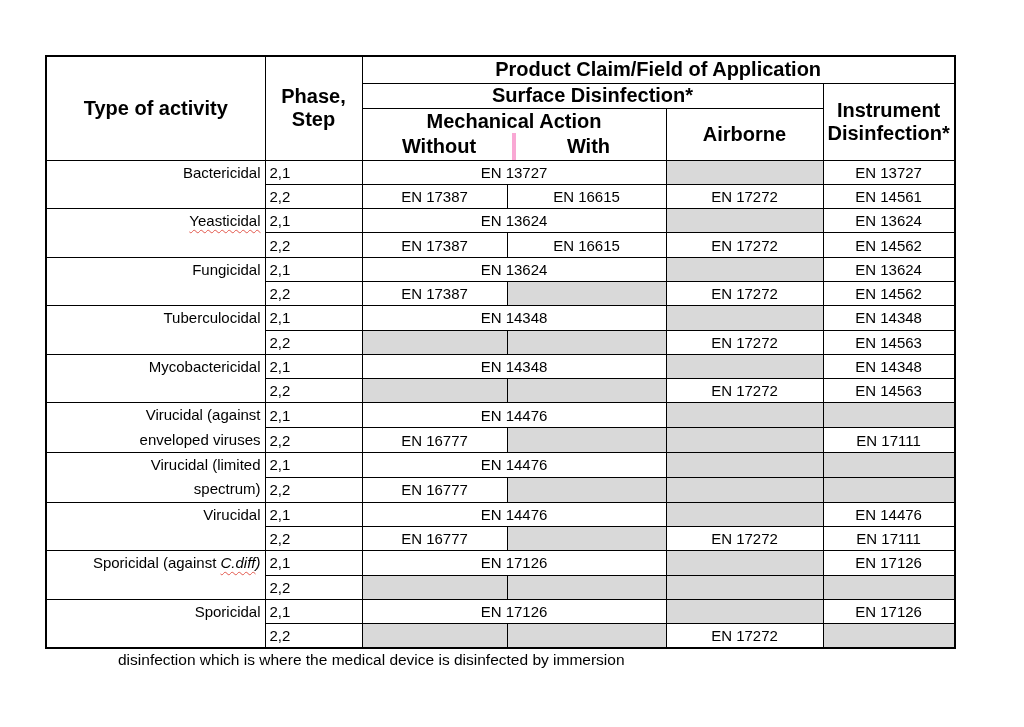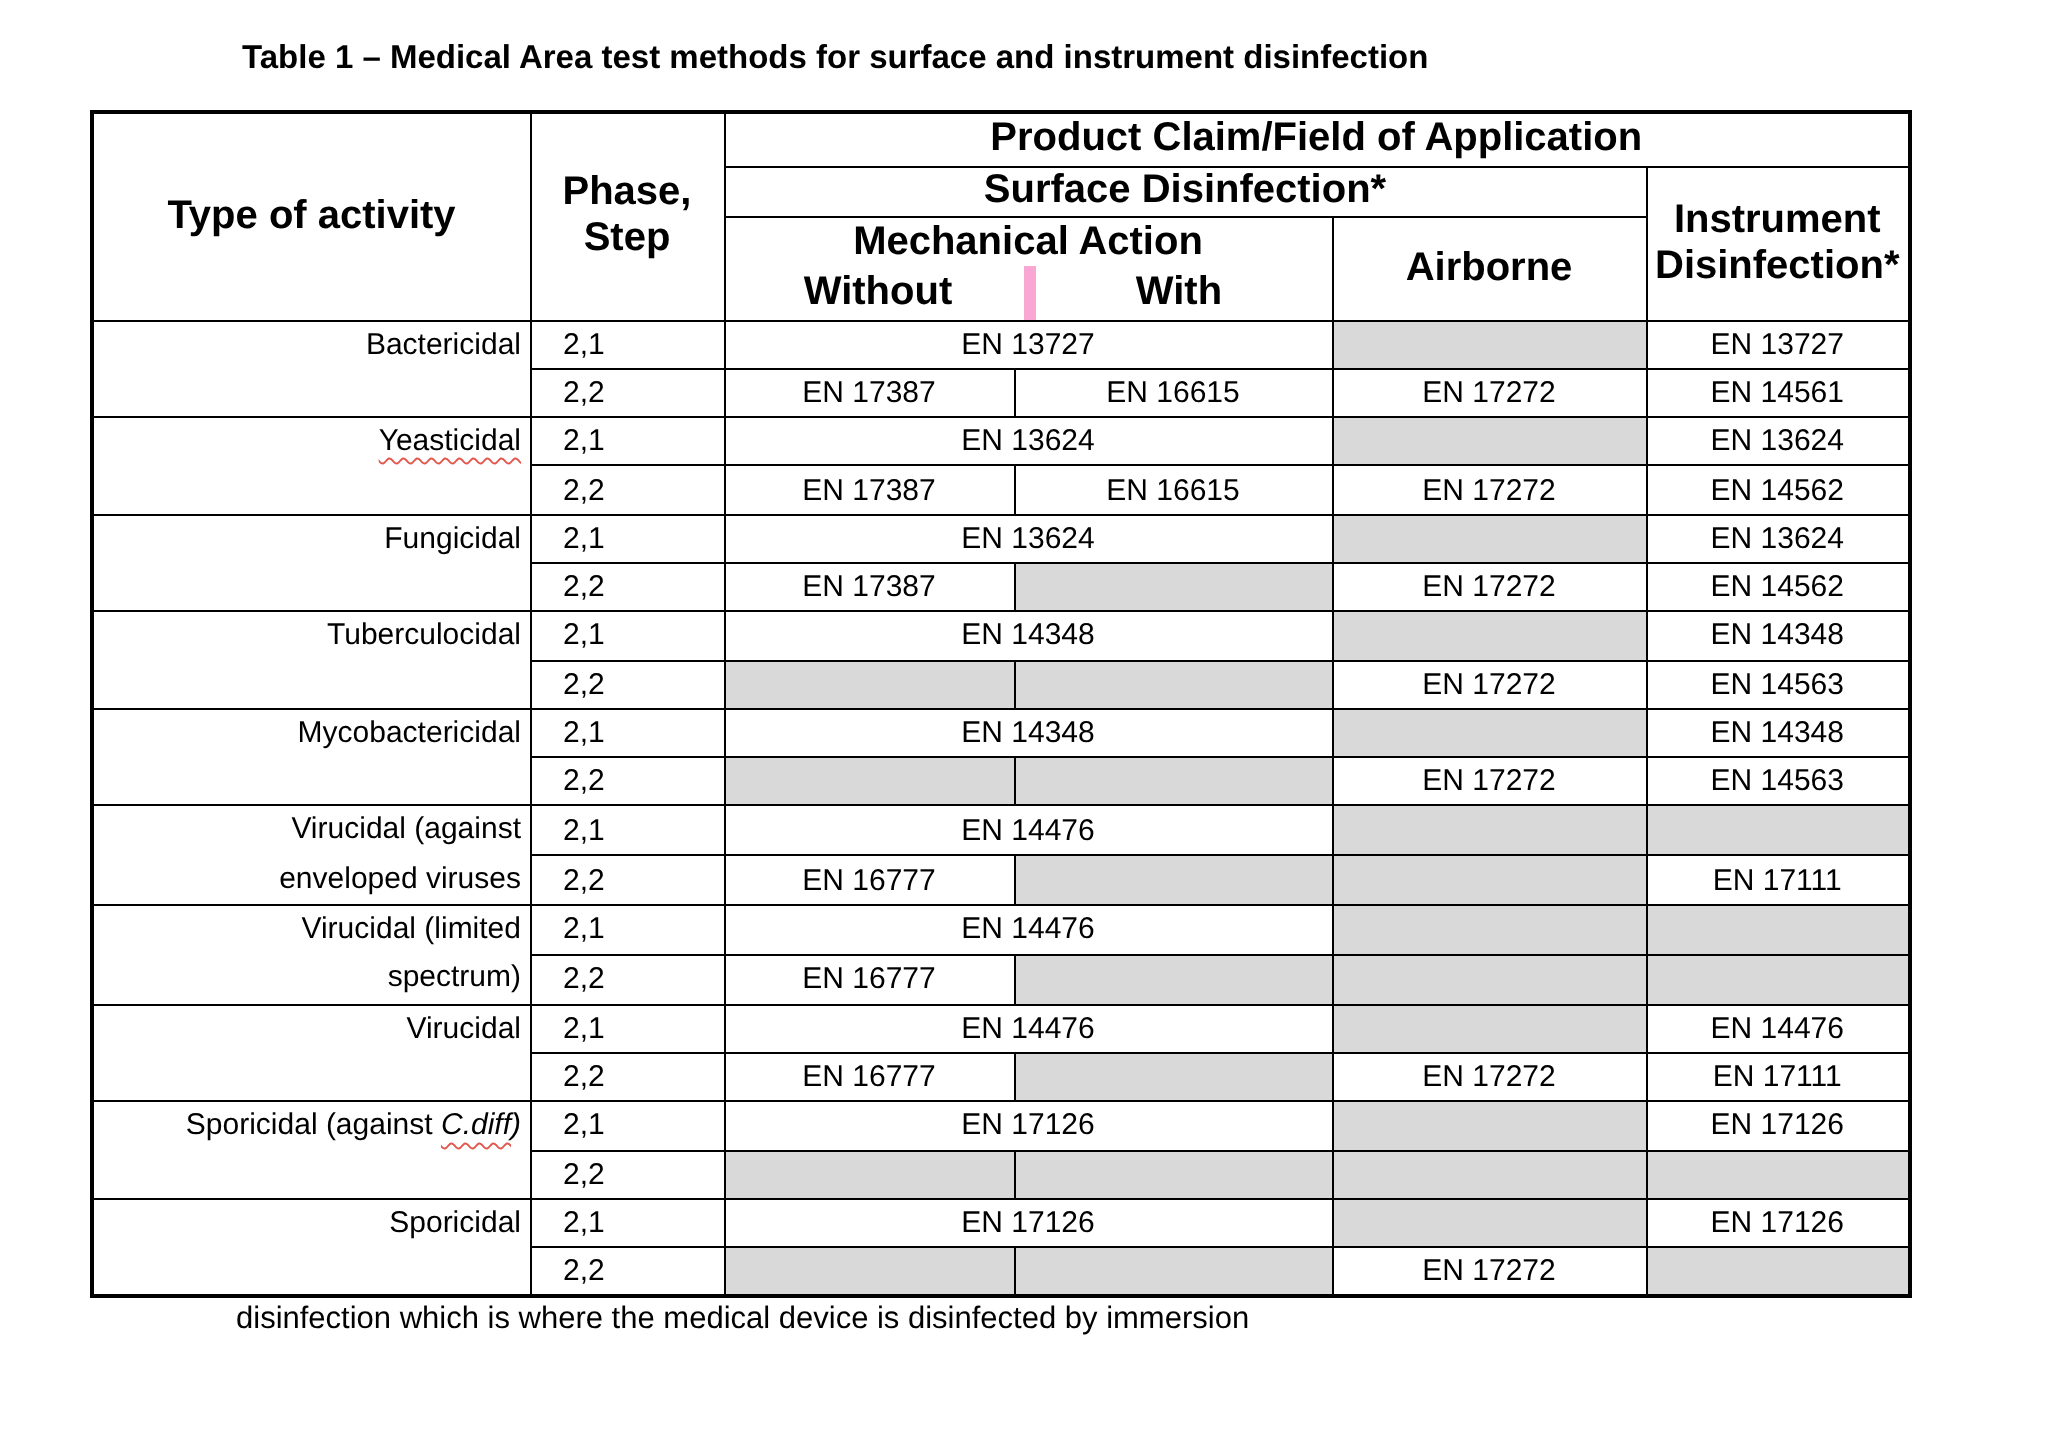--- a/index.html
+++ b/index.html
@@ -59,41 +59,41 @@
   .mech-without {
     width: 145px;
     flex: none;
     display: flex;
     align-items: center;
     justify-content: center;
     font-weight: 700;
   }
   .mech-with {
     flex: 1;
-    border-left: 6px solid #f9a8d4;
+    border-left: 4px solid #f9a8d4;
     display: flex;
     align-items: center;
     justify-content: center;
     font-weight: 700;
   }
   tbody tr { height: 24.3px; }
   tbody td { font-size: 15px; }
   td.label-cell {
     text-align: right;
     vertical-align: top;
     padding: 0 4px 0 6px;
   }
   .label-line {
     height: 24.3px;
     line-height: 24.3px;
     white-space: nowrap;
   }
   td.phase-cell {
     text-align: left;
-    padding-left: 16px;
+    padding-left: 4px;
   }
   td.en-cell {
     text-align: center;
     padding: 0 2px;
   }
   .italic { font-style: italic; }
   .misspelled {
     text-decoration: underline;
     text-decoration-style: wavy;
     text-decoration-color: #e2574c;
@@ -109,21 +109,20 @@
   .note-line {
     line-height: 25.5px;
     white-space: nowrap;
   }
 </style>
 </head>
 <body>
 
 <div class="page">
 
-  <div class="title">Table 1 – Medical Area test methods for surface and instrument disinfection</div>
 
   <table class="disinfection-table">
     <colgroup>
       <col style="width:219px">
       <col style="width:97px">
       <col style="width:145px">
       <col style="width:159px">
       <col style="width:157px">
       <col style="width:124px">
     </colgroup>

